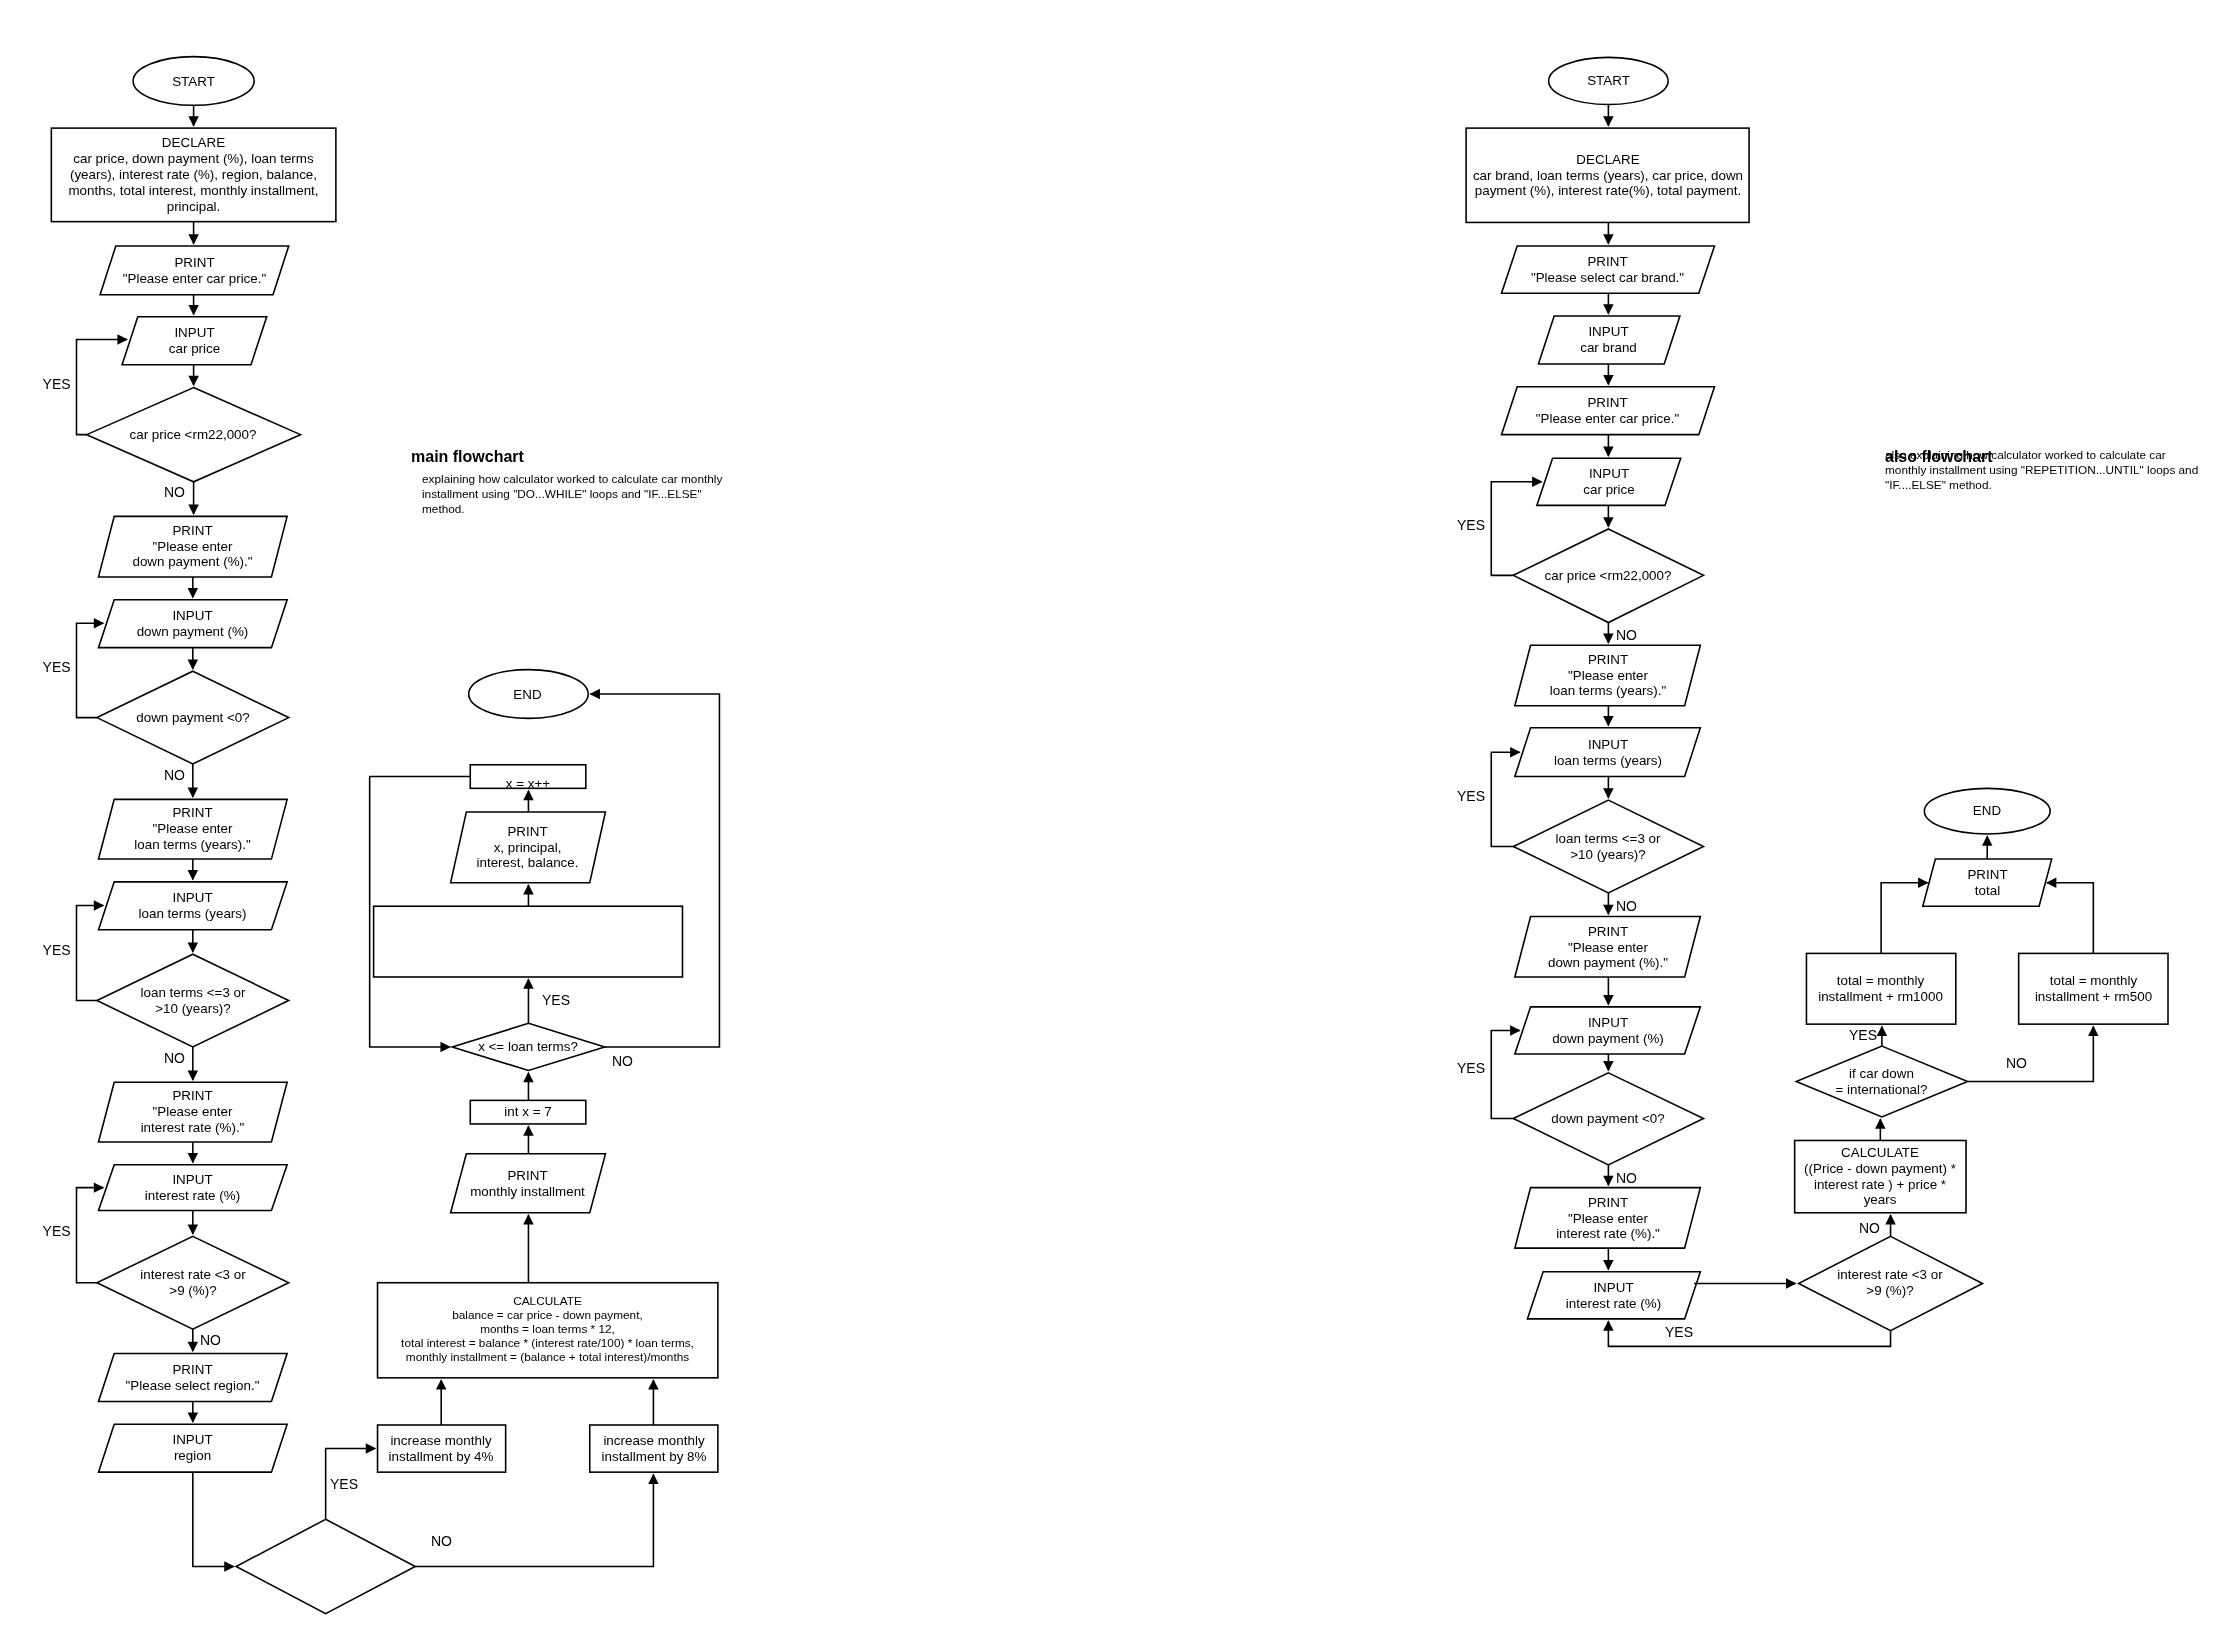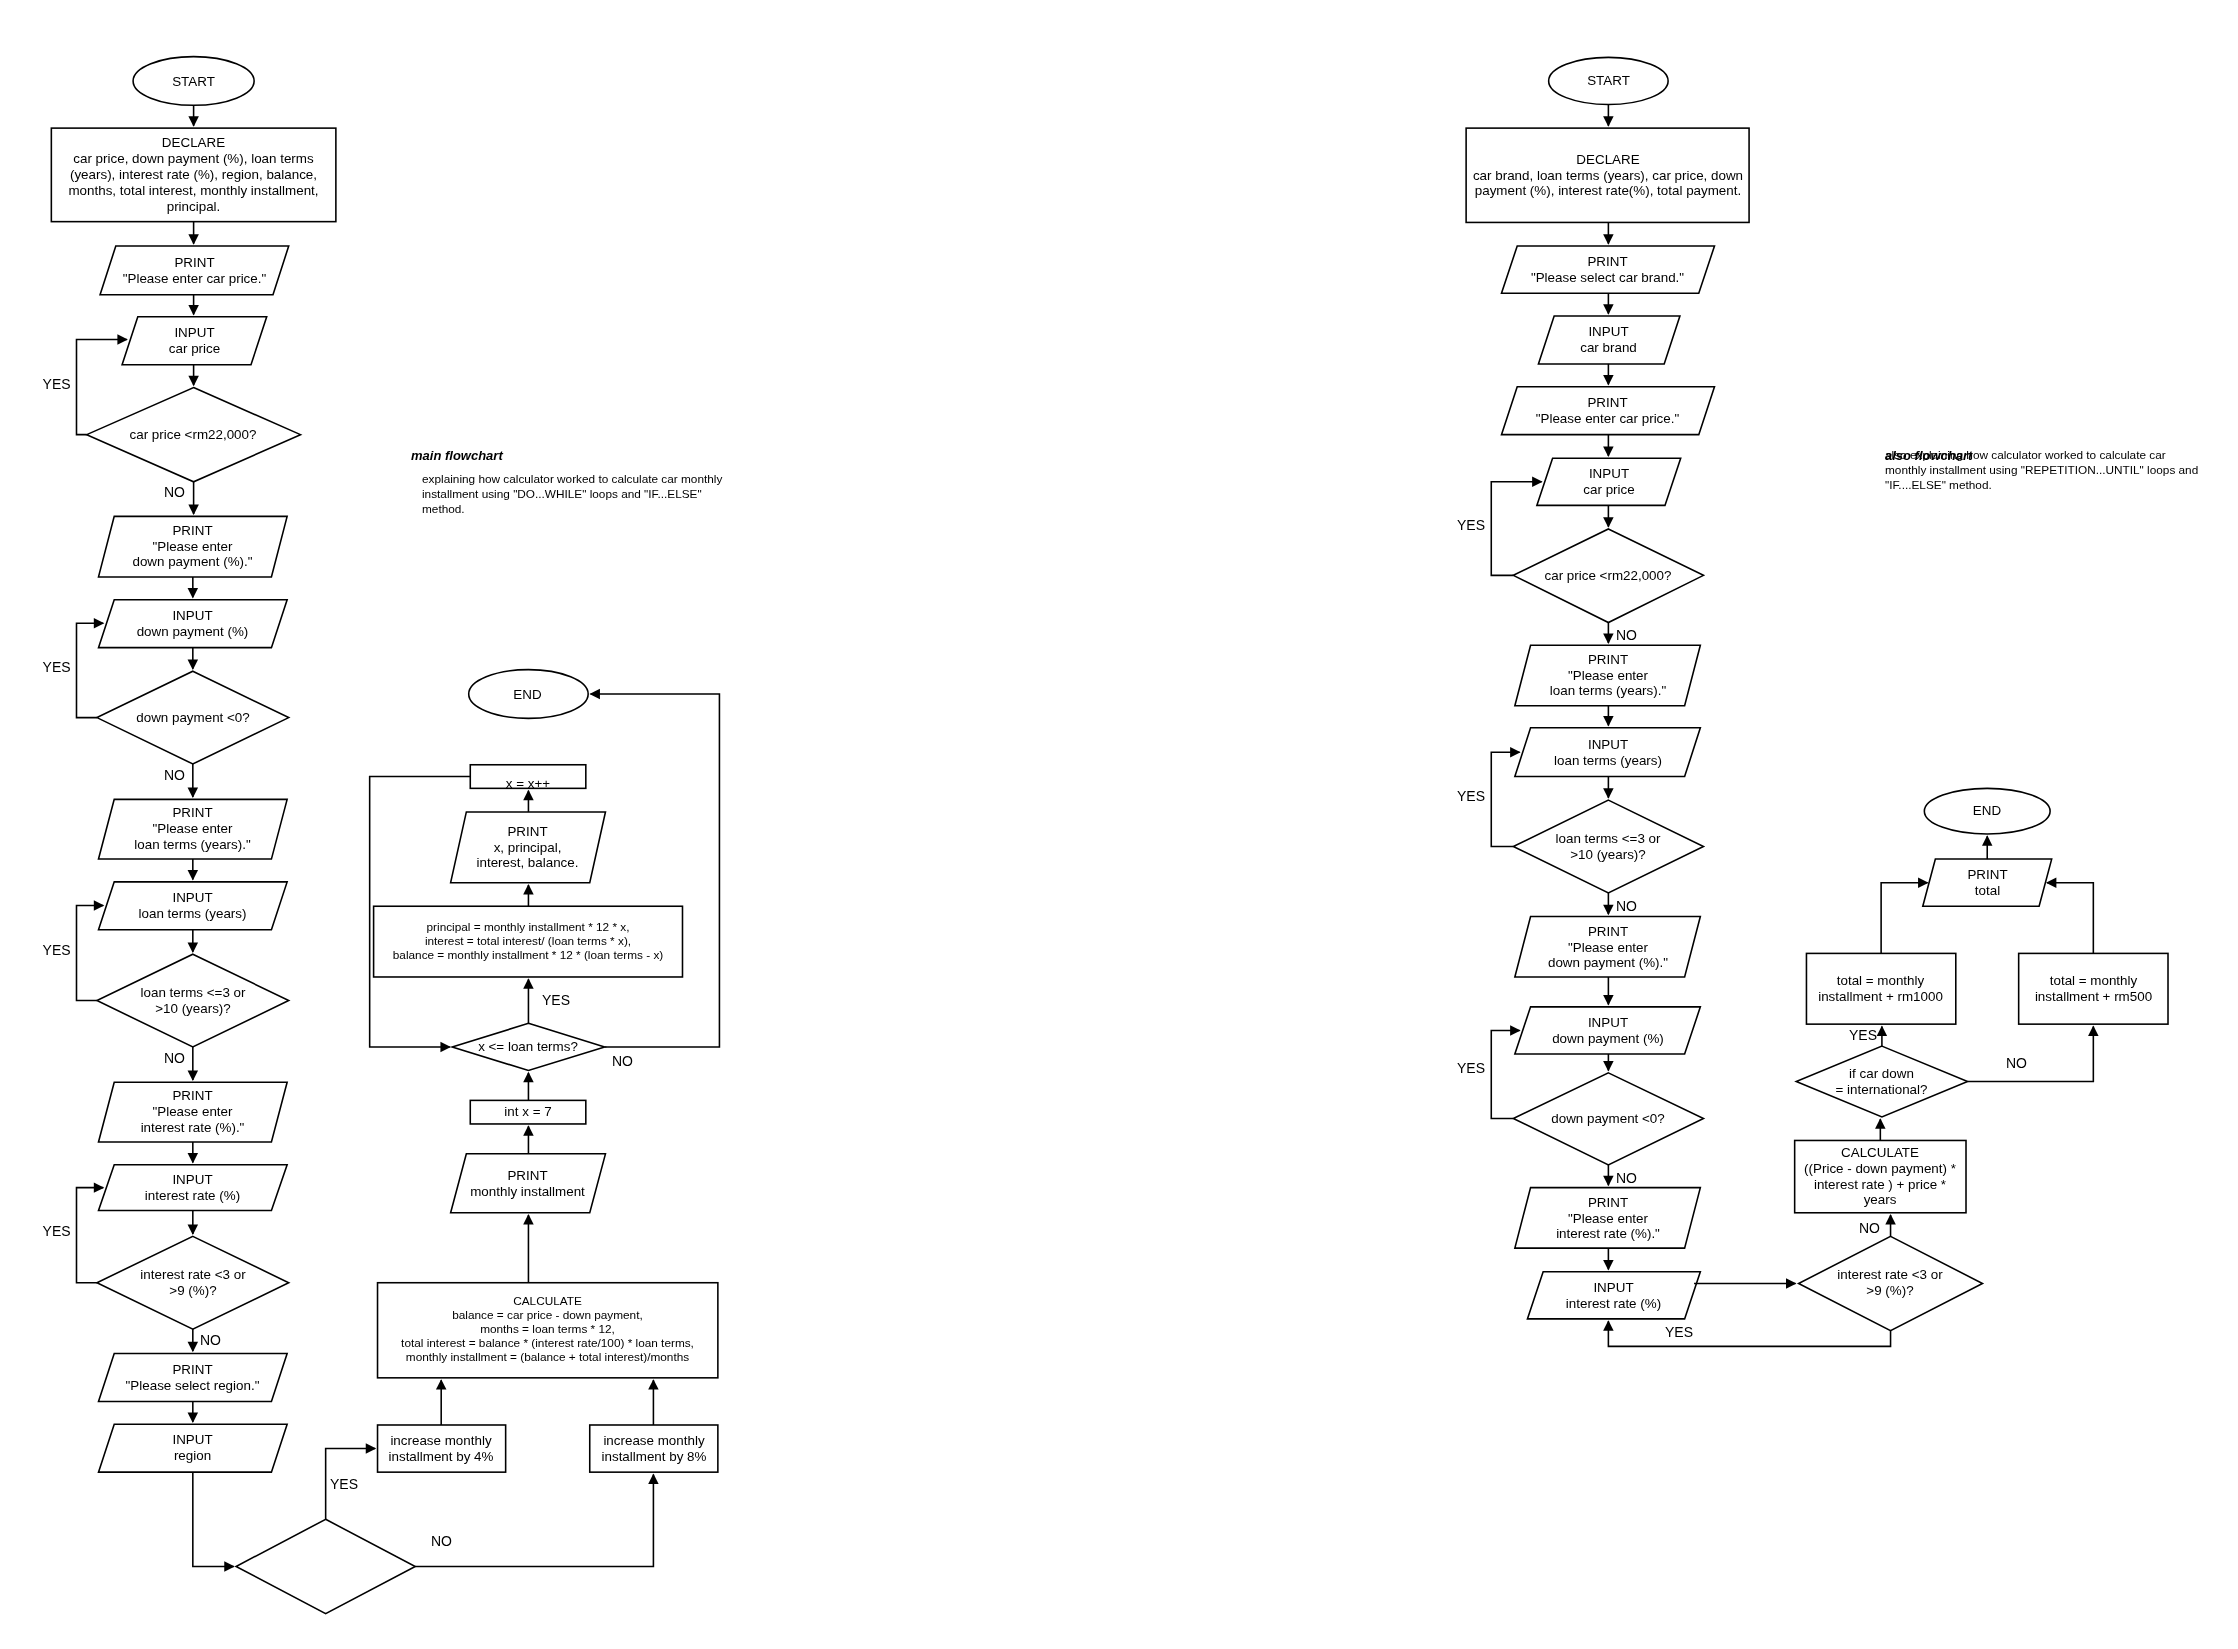--- a/index.html
+++ b/index.html
@@ -4,21 +4,21 @@
 <style>
   html,body{margin:0;padding:0;background:#fff;}
   #canvas{position:relative;width:2239px;height:1649px;background:#ffffff;
           font-family:"Liberation Sans","DejaVu Sans",sans-serif;color:#000;overflow:hidden;}
   svg{position:absolute;left:0;top:0;}
   .n{position:absolute;display:flex;align-items:center;justify-content:center;
      text-align:center;white-space:pre-line;font-size:13.4px;line-height:1.18;color:#000;}
   .s15{font-size:11.8px;}
   .d{position:absolute;font-size:14px;color:#000;}
   .r{text-align:right;width:47px;}
-  .ann-t{position:absolute;font-size:13px;font-weight:bold;font-style:italic;}
+  .ann-t{position:absolute;font-size:16px;font-weight:bold;}
   .ann-b{position:absolute;font-size:11.8px;line-height:1.26;}
 </style>
 </head>
 <body>
 
 <div id="canvas">
 
 <svg width="2239" height="1649" viewBox="0 0 2848 2098">
   <defs>
     <marker id="arr" viewBox="0 0 12 12" refX="10" refY="6" markerWidth="8" markerHeight="8" orient="auto-start-reverse">
@@ -184,23 +184,20 @@
 installment by 8%</div>
 <div class="n s15" style="left:379px;top:1284px;width:337px;height:92px">CALCULATE
 balance = car price - down payment,
 months = loan terms * 12,
 total interest = balance * (interest rate/100) * loan terms,
 monthly installment = (balance + total interest)/months</div>
 <div class="n" style="left:450px;top:1154px;width:155px;height:59px">PRINT
 monthly installment</div>
 <div class="n" style="left:470px;top:1100px;width:116px;height:23.6px">int x = 7</div>
 <div class="n" style="left:452px;top:1023px;width:152px;height:47px">x &lt;= loan terms?</div>
-<div class="n s15" style="left:375px;top:908px;width:306px;height:68px">principal = monthly installment * 12 * x,
-interest = total interest/ (loan terms * x),
-balance = monthly installment * 12 * (loan terms - x)</div>
 <div class="n" style="left:450px;top:812px;width:155px;height:71px">PRINT
 x, principal,
 interest, balance.</div>
 <div class="n" style="left:470px;top:765px;width:116px;height:37px">x = x++</div>
 <div class="n" style="left:468px;top:670px;width:119px;height:49px">END</div>
 
 <div class="d r" style="left:23.6px;top:376px">YES</div>
 <div class="d r" style="left:138px;top:484px">NO</div>
 <div class="d r" style="left:23.6px;top:659px">YES</div>
 <div class="d r" style="left:138px;top:767px">NO</div>

